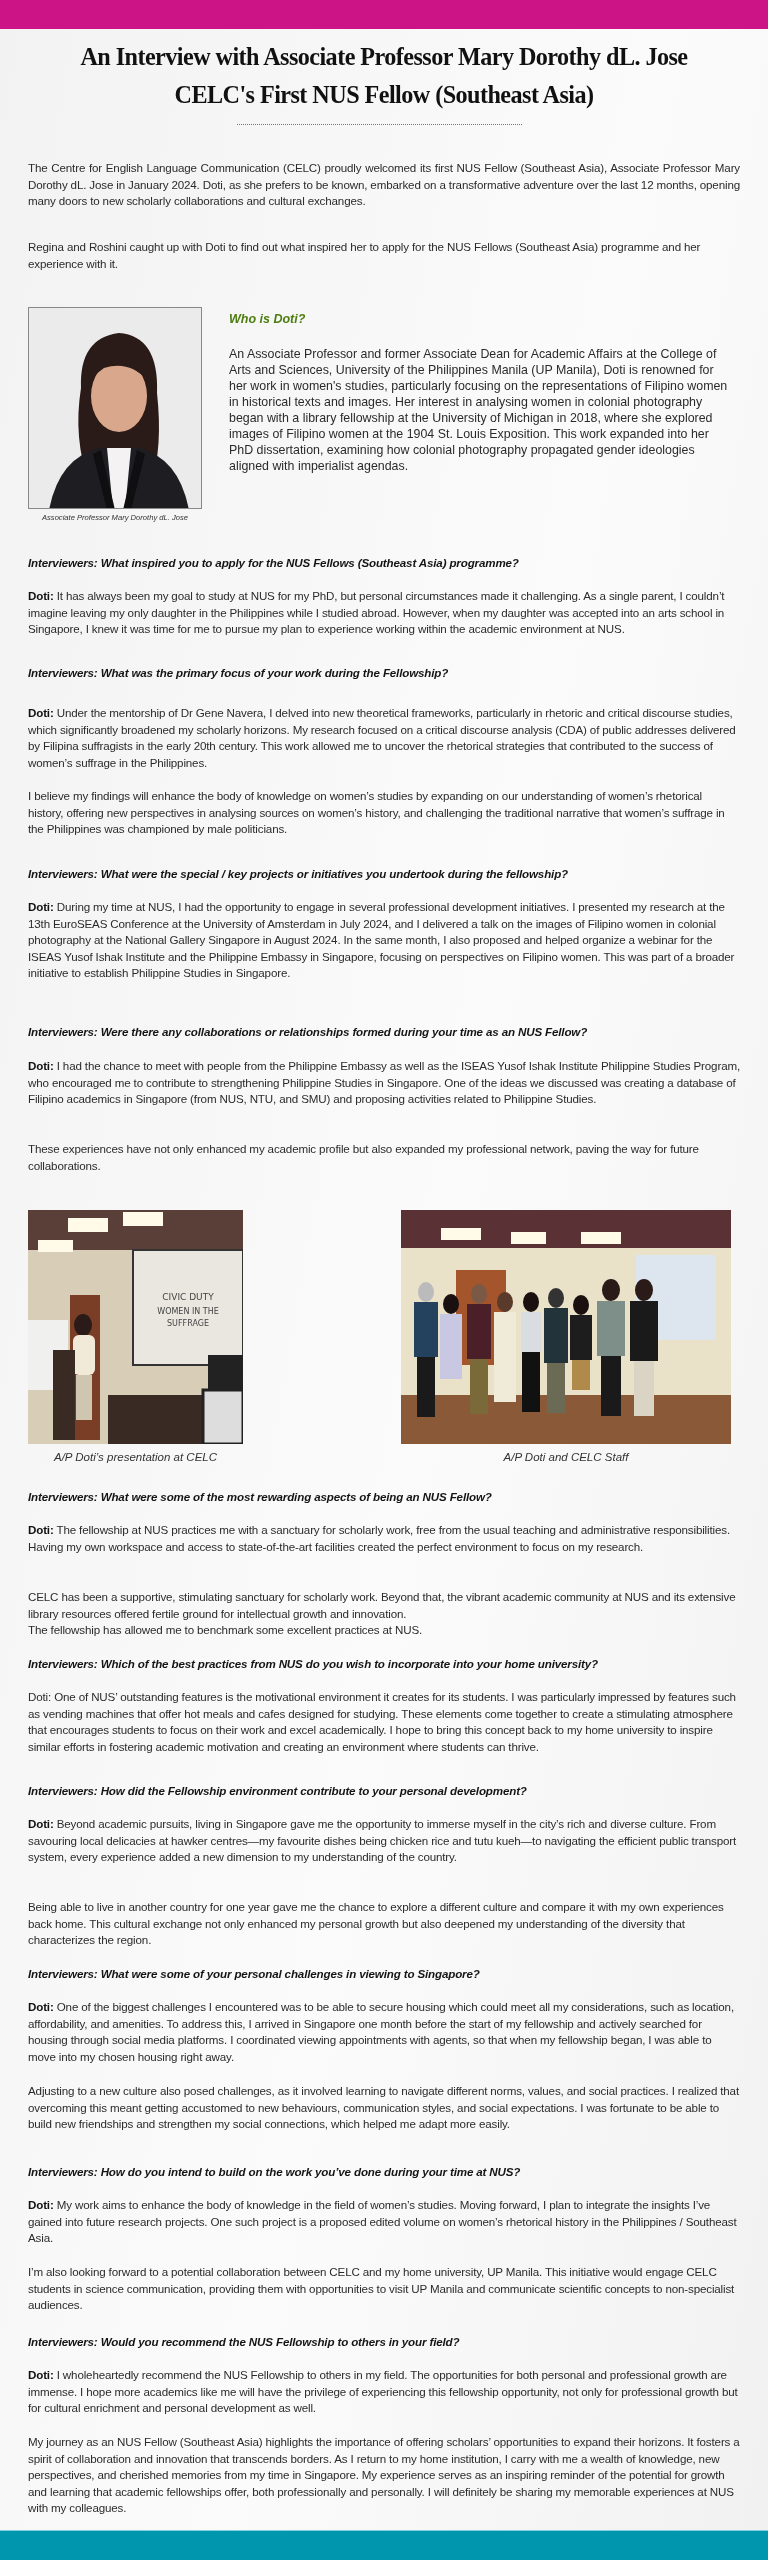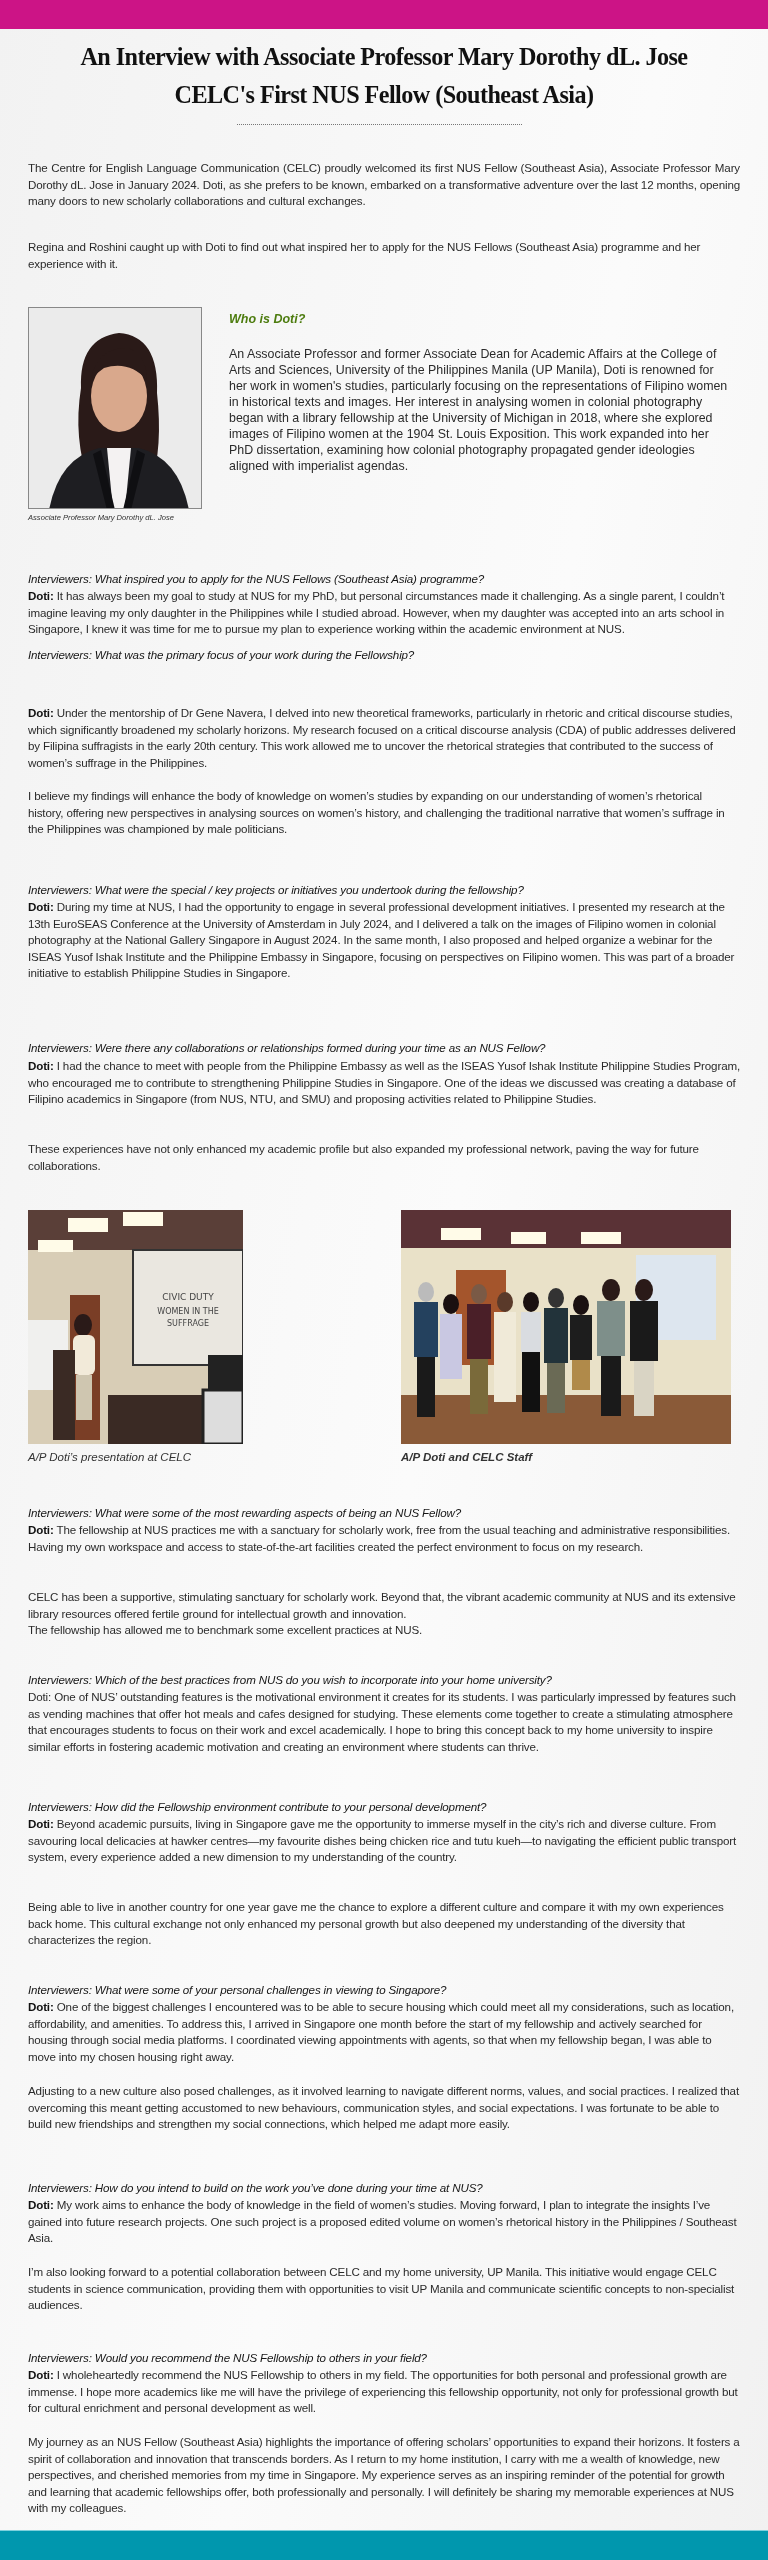--- a/index.html
+++ b/index.html
@@ -18,28 +18,28 @@
     position: absolute; left: 0; top: 38px; width: 768px; text-align: center;
     font-family: "Liberation Serif", serif; font-weight: bold; font-size: 26px;
     line-height: 38px; color: #111; letter-spacing: -0.6px; transform: scaleX(0.93);
   }
   .title-rule { position: absolute; left: 237px; top: 124px; width: 285px; border-top: 1px dotted #777; }
   .p {
     position: absolute; left: 28px; width: 712px;
     font-size: 11.6px; line-height: 16.6px; color: #2b2b2b; letter-spacing: -0.15px;
   }
   .intro { text-align: justify; }
-  .q { font-weight: normal; font-style: italic; color: #151515; margin-top: 16px; }
+  .q { font-weight: bold; font-style: italic; color: #151515; }
   .who { position: absolute; left: 229px; top: 312px; font-weight: bold; font-style: italic; font-size: 12.5px; color: #4d7c0f; }
   .bio { position: absolute; left: 229px; top: 346px; width: 500px; font-size: 12.4px; line-height: 16px; color: #2b2b2b; }
   .photo {
     position: absolute; left: 28px; top: 307px; width: 174px; height: 202px;
     border: 1px solid #888; background: #ececec; overflow: hidden;
   }
-  .caption { position: absolute; font-style: italic; font-size: 7.6px; color: #333; }
+  .caption { position: absolute; font-style: italic; font-size: 7.6px; color: #333; text-align: center; }
   .caption-lg { font-size: 11.5px; }
   .pic { position: absolute; overflow: hidden; }
   b.spk { font-weight: bold; color: #111; }
 </style>
 </head>
 <body>
 
 <div class="top-bar"></div>
 
 <div class="title">
@@ -66,21 +66,21 @@
 <div class="caption" style="left:28px; top:513px; width:174px;">Associate Professor Mary Dorothy dL. Jose</div>
 
 <div class="who">Who is Doti?</div>
 <p class="bio">An Associate Professor and former Associate Dean for Academic Affairs at the College of Arts and Sciences, University of the Philippines Manila (UP Manila), Doti is renowned for her work in women's studies, particularly focusing on the representations of Filipino women in historical texts and images. Her interest in analysing women in colonial photography began with a library fellowship at the University of Michigan in 2018, where she explored images of Filipino women at the 1904 St. Louis Exposition. This work expanded into her PhD dissertation, examining how colonial photography propagated gender ideologies aligned with imperialist agendas.</p>
 
 <p class="p q" style="top:555px">Interviewers: What inspired you to apply for the NUS Fellows (Southeast Asia) programme?</p>
 <p class="p" style="top:588px">
   <b class="spk">Doti:</b><span> It has always been my goal to study at NUS for my PhD, but personal circumstances made it challenging. As a single parent, I couldn’t imagine leaving my only daughter in the Philippines while I studied abroad. However, when my daughter was accepted into an arts school in Singapore, I knew it was time for me to pursue my plan to experience working within the academic environment at NUS.</span>
 </p>
 
-<p class="p q" style="top:631px">Interviewers: What was the primary focus of your work during the Fellowship?</p>
+<p class="p q" style="top:665px">Interviewers: What was the primary focus of your work during the Fellowship?</p>
 <p class="p" style="top:705px">
   <b class="spk">Doti:</b><span> Under the mentorship of Dr Gene Navera, I delved into new theoretical frameworks, particularly in rhetoric and critical discourse studies, which significantly broadened my scholarly horizons. My research focused on a critical discourse analysis (CDA) of public addresses delivered by Filipina suffragists in the early 20th century. This work allowed me to uncover the rhetorical strategies that contributed to the success of women’s suffrage in the Philippines.</span>
 </p>
 <p class="p" style="top:788px">I believe my findings will enhance the body of knowledge on women’s studies by expanding on our understanding of women’s rhetorical history, offering new perspectives in analysing sources on women’s history, and challenging the traditional narrative that women’s suffrage in the Philippines was championed by male politicians.</p>
 
 <p class="p q" style="top:866px">Interviewers: What were the special / key projects or initiatives you undertook during the fellowship?</p>
 <p class="p" style="top:899px">
   <b class="spk">Doti:</b><span> During my time at NUS, I had the opportunity to engage in several professional development initiatives. I presented my research at the 13th EuroSEAS Conference at the University of Amsterdam in July 2024, and I delivered a talk on the images of Filipino women in colonial photography at the National Gallery Singapore in August 2024. In the same month, I also proposed and helped organize a webinar for the ISEAS Yusof Ishak Institute and the Philippine Embassy in Singapore, focusing on perspectives on Filipino women. This was part of a broader initiative to establish Philippine Studies in Singapore.</span>
 </p>
 
@@ -146,21 +146,21 @@
         <rect x="171" y="150" width="18" height="30" fill="#b08a4a"></rect>
       <ellipse cx="210" cy="80" rx="9" ry="11" fill="#2a1a18"></ellipse>
         <rect x="196" y="91" width="28" height="55" fill="#7e8f8a"></rect>
         <rect x="200" y="146" width="20" height="60" fill="#1a1a1a"></rect>
       <ellipse cx="243" cy="80" rx="9" ry="11" fill="#2a1a18"></ellipse>
         <rect x="229" y="91" width="28" height="60" fill="#1a1a1a"></rect>
         <rect x="233" y="151" width="20" height="55" fill="#d9d4c4"></rect>
     </g>
   </svg>
 </div>
-<div class="caption caption-lg" style="left:401px; top:1451px; width:330px;font-weight:bold;">A/P Doti and CELC Staff</div>
+<div class="caption caption-lg" style="left:401px; top:1451px; width:330px;">A/P Doti and CELC Staff</div>
 
 <p class="p q" style="top:1489px">Interviewers: What were some of the most rewarding aspects of being an NUS Fellow?</p>
 <p class="p" style="top:1522px">
   <b class="spk">Doti:</b><span> The fellowship at NUS practices me with a sanctuary for scholarly work, free from the usual teaching and administrative responsibilities. Having my own workspace and access to state-of-the-art facilities created the perfect environment to focus on my research.</span>
 </p>
 <p class="p" style="top:1589px">CELC has been a supportive, stimulating sanctuary for scholarly work. Beyond that, the vibrant academic community at NUS and its extensive library resources offered fertile ground for intellectual growth and innovation.</p>
 <p class="p" style="top:1622px">The fellowship has allowed me to benchmark some excellent practices at NUS.</p>
 
 <p class="p q" style="top:1656px">Interviewers: Which of the best practices from NUS do you wish to incorporate into your home university?</p>
 <p class="p" style="top:1689px">Doti: One of NUS’ outstanding features is the motivational environment it creates for its students. I was particularly impressed by features such as vending machines that offer hot meals and cafes designed for studying. These elements come together to create a stimulating atmosphere that encourages students to focus on their work and excel academically. I hope to bring this concept back to my home university to inspire similar efforts in fostering academic motivation and creating an environment where students can thrive.</p>

